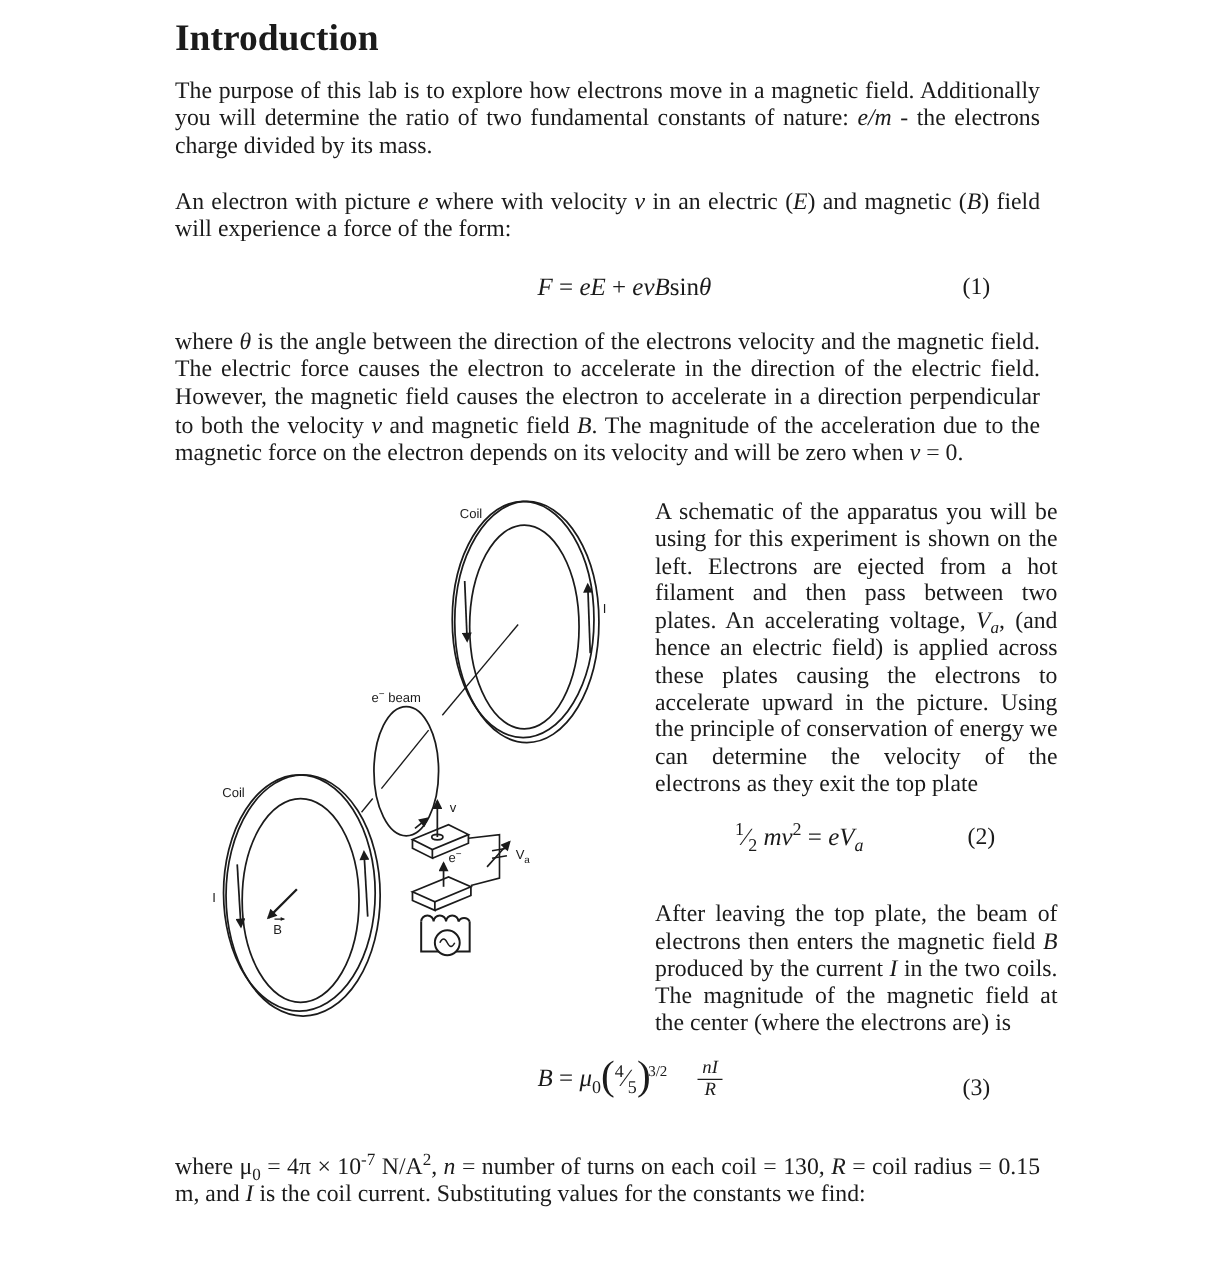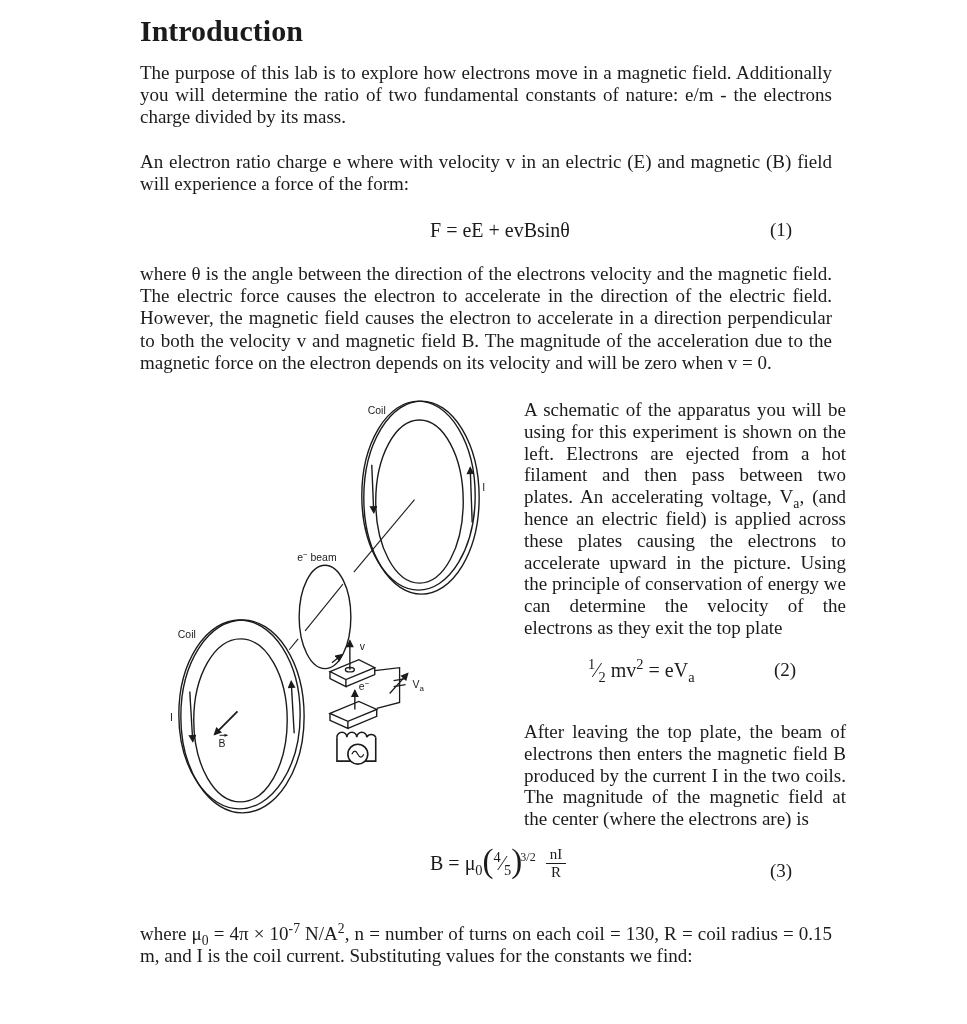--- a/index.html
+++ b/index.html
@@ -2,43 +2,43 @@
 <html><head>
 <meta charset="utf-8">
 <style>
   html,body{margin:0;padding:0;background:#ffffff;}
   .page{position:relative;width:967px;height:1024px;background:#ffffff;
         font-family:"Liberation Serif",serif;color:#1b1b1b;overflow:hidden;}
   .title{position:absolute;left:140px;top:14px;margin:0;font-size:30px;font-weight:bold;}
   .body{position:absolute;left:140px;width:692px;margin:0;font-size:19px;line-height:22.2px;text-align:justify;}
   .rcol{position:absolute;left:524px;width:322px;margin:0;font-size:19px;line-height:21.8px;text-align:justify;}
   sub,sup{font-size:72%;line-height:0;}
-  .it{}
+  .it{font-style:italic;}
   .eqrow{position:absolute;font-size:20px;}
   .eqnum{position:absolute;top:0;font-size:19px;}
   .eq1body{margin-left:290px;display:inline-block;}
   .eq2body{margin-left:76px;display:inline-block;}
   .eq3body{display:inline-flex;align-items:center;margin-left:290px;}
   .bigparen{font-size:33px;font-weight:300;line-height:1;transform:translateY(-2px);}
   .slantfrac{display:inline-block;font-size:20px;}
-  .exp{align-self:flex-start;font-size:12px;margin:4px 2px 0 -2px;}
+  .exp{align-self:flex-start;font-size:12px;margin:4px 16px 0 -2px;}
   .vfrac{display:inline-flex;flex-direction:column;align-items:center;margin-left:8px;font-size:15px;line-height:1.15;}
   .vfrac .num{border-bottom:1.4px solid #1b1b1b;padding:0 4px;}
   .eq3 .eqnum{top:14px;}
   svg text{font-family:"Liberation Sans",sans-serif;font-size:10.5px;fill:#1b1b1b;stroke:none;}
 </style>
 </head>
 <body>
 
 <div class="page">
 
   <h1 class="title">Introduction</h1>
 
   <p class="body" style="top:62px"><span>The purpose of this lab is to explore how electrons move in a magnetic field. Additionally you will determine the ratio of two fundamental constants of nature: </span><span class="it">e/m</span><span> - the electrons charge divided by its mass.</span></p>
-  <p class="body" style="top:151px"><span>An electron ratio charge </span><span class="it">e</span><span> where with velocity </span><span class="it">v</span><span> in an electric (</span><span class="it">E</span><span>) and magnetic (</span><span class="it">B</span><span>) field will experience a force of the form:</span></p>
+  <p class="body" style="top:151px"><span>An electron with picture </span><span class="it">e</span><span> where with velocity </span><span class="it">v</span><span> in an electric (</span><span class="it">E</span><span>) and magnetic (</span><span class="it">B</span><span>) field will experience a force of the form:</span></p>
 
   <div class="eqrow" style="left:140px;top:219px;width:692px">
     <span class="eq1body"><span class="it">F</span><span> = </span><span class="it">eE</span><span> + </span><span class="it">evB</span><span>sin</span><span class="it">θ</span></span>
     <span class="eqnum" style="left:630px">(1)</span>
   </div>
 
   <p class="body" style="top:263px"><span>where </span><span class="it">θ</span><span> is the angle between the direction of the electrons velocity and the magnetic field. The electric force causes the electron to accelerate in the direction of the electric field. However, the magnetic field causes the electron to accelerate in a direction perpendicular to both the velocity </span><span class="it">v</span><span> and magnetic field </span><span class="it">B</span><span>. The magnitude of the acceleration due to the magnetic force on the electron depends on its velocity and will be zero when </span><span class="it">v</span><span> = 0.</span></p>
 
   <svg viewBox="0 0 360 432" style="position:absolute;left:148px;top:393px;width:358px;height:430px">
     <defs>

